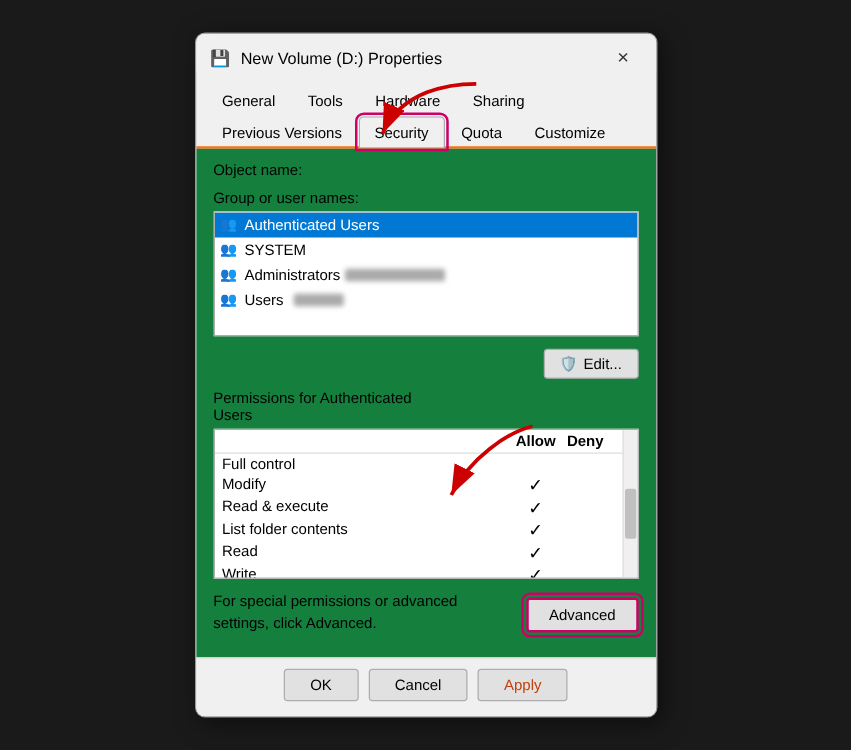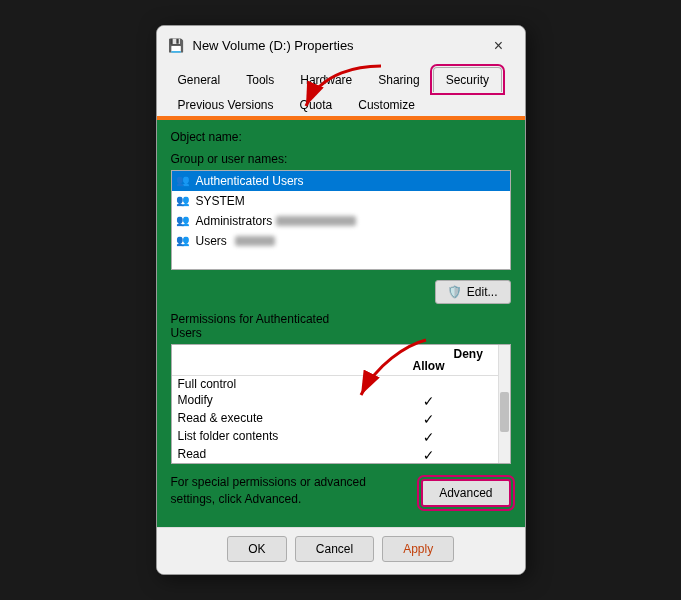--- a/index.html
+++ b/index.html
@@ -56,21 +56,21 @@
       display: flex;
       align-items: center;
       justify-content: center;
       border-radius: 4px;
     }
     .tabs {
       display: flex;
       flex-wrap: wrap;
       padding: 6px 8px 0 8px;
       gap: 0;
-      border-bottom: 4px solid #f97316;
+      border-bottom: 2px solid #f97316;
       margin-top: 4px;
     }
     .tab {
       padding: 5px 12px;
       font-size: 12px;
       cursor: pointer;
       border: 1px solid transparent;
       border-bottom: none;
       background: none;
       border-radius: 4px 4px 0 0;
@@ -169,21 +169,21 @@
       position: relative;
     }
     .perm-header {
       display: flex;
       padding: 2px 6px;
       font-size: 12px;
       font-weight: 600;
       border-bottom: 1px solid #ddd;
     }
     .perm-header .col-name { flex: 1; }
-    .perm-header .col-allow { width: 50px; text-align: center; margin-top: 12px; }
+    .perm-header .col-allow { width: 50px; text-align: center; }
     .perm-header .col-deny { width: 50px; text-align: left; }
     .perm-row {
       display: flex;
       padding: 1px 6px;
       font-size: 12px;
       align-items: flex-start;
     }
     .perm-row .col-name { flex: 1; }
     .perm-row .col-allow { width: 50px; text-align: center; }
     .perm-row .col-deny { width: 50px; text-align: center; }
@@ -279,22 +279,22 @@
         <span class="title-text">New Volume (D:) Properties</span>
       </div>
       <button class="close-btn">×</button>
     </div>
 
     <div class="tabs">
       <div class="tab">General</div>
       <div class="tab">Tools</div>
       <div class="tab">Hardware</div>
       <div class="tab">Sharing</div>
+      <div class="tab">Previous Versions</div>
       <div class="tab active">Security</div>
-      <div class="tab">Previous Versions</div>
       <div class="tab">Quota</div>
       <div class="tab">Customize</div>
     </div>
 
     <div class="content">
 
       <div class="field-row">
         <span class="field-label">Object name:</span>
         <span class="field-value"></span>
       </div>

